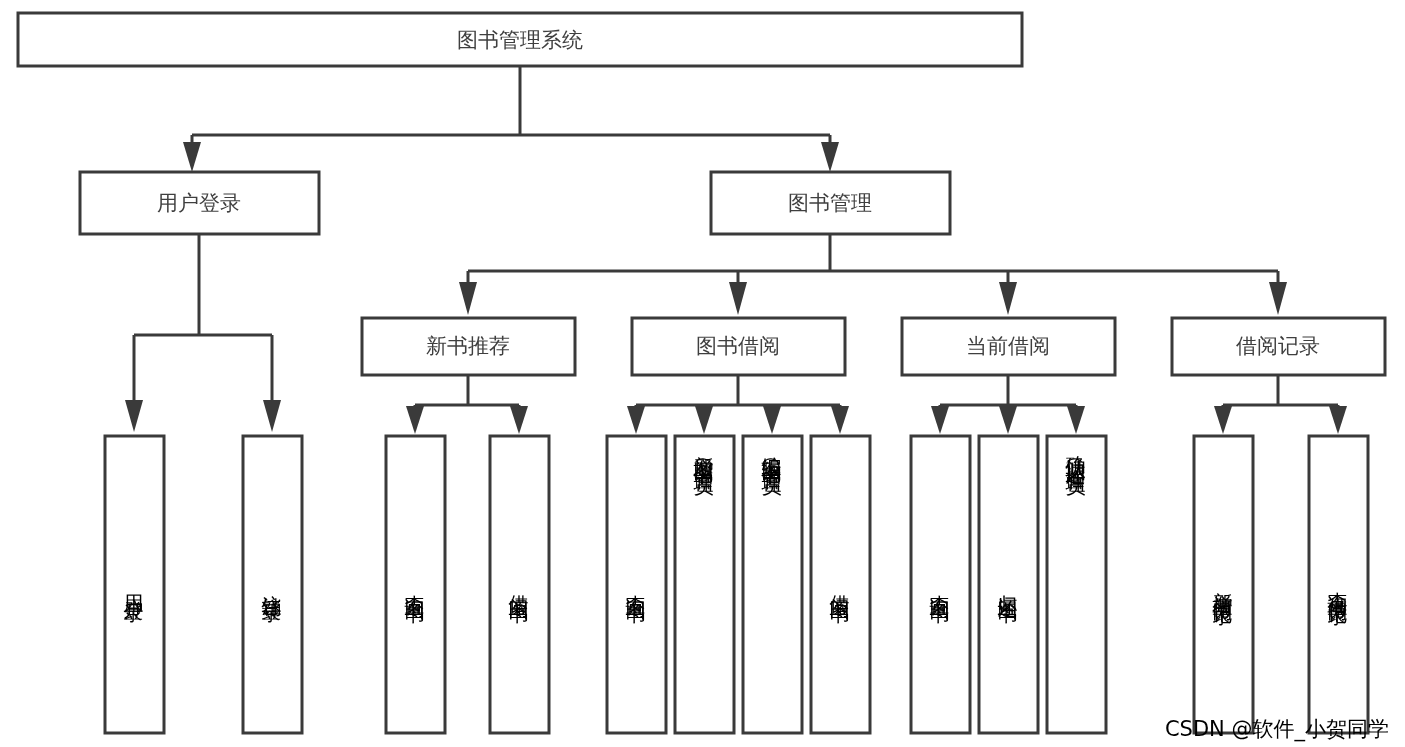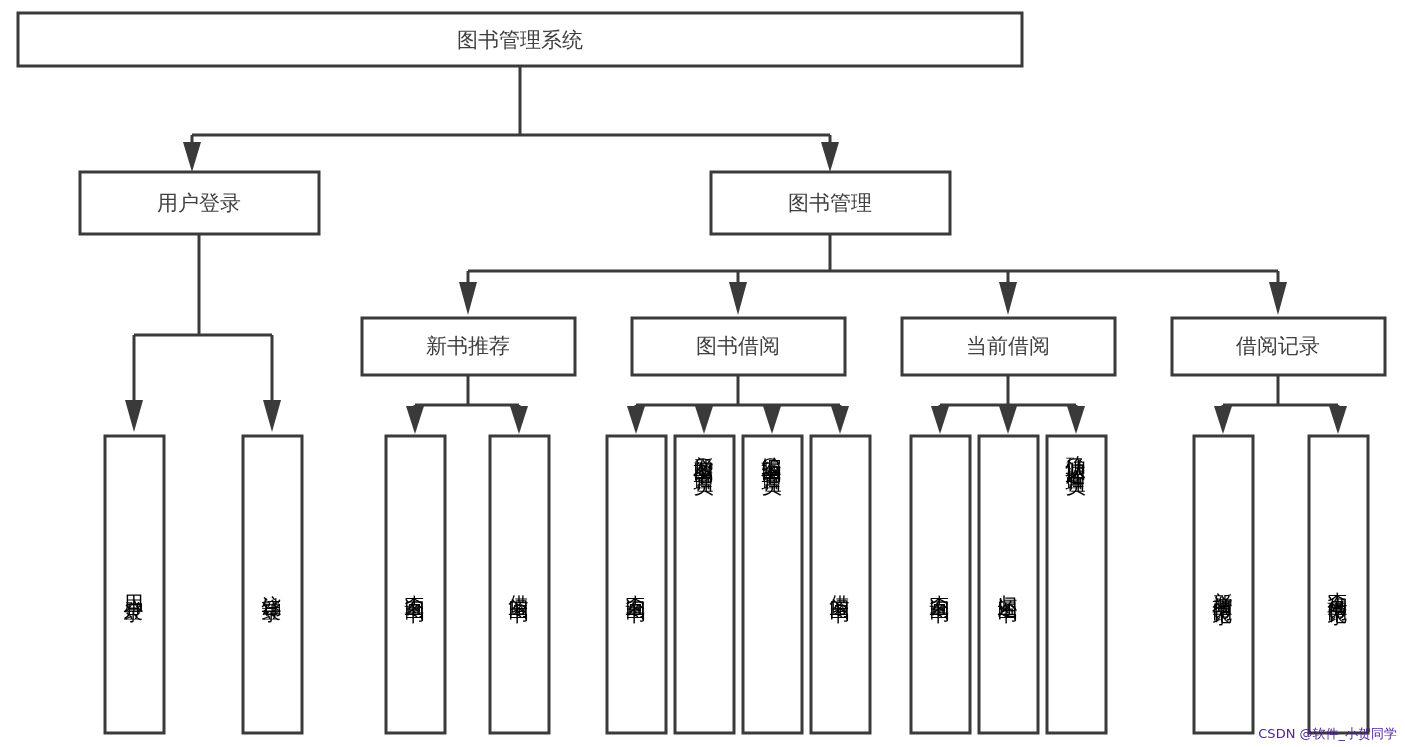--- a/index.html
+++ b/index.html
@@ -15,22 +15,22 @@
     font-size:21px;fill:#3f3f3f;text-anchor:middle;dominant-baseline:middle;
     font-family:"DejaVu Sans","Liberation Sans",sans-serif;
   }
   .node-label-v{
     font-size:20px;fill:#3f3f3f;
     font-family:"DejaVu Sans","Liberation Sans",sans-serif;
     writing-mode:vertical-rl; text-orientation:upright;
     letter-spacing:3px;
   }
   .watermark{
-    position:absolute;right:8px;bottom:4px;
-    font-size:13px;color:#4c1d95;white-space:nowrap;
+    position:absolute;right:16px;bottom:4px;
+    font-size:21px;color:#000000;white-space:nowrap;
     font-family:"DejaVu Sans","Liberation Sans",sans-serif;
     pointer-events:none;
   }
 </style>
 </head>
 <body>
 
 <svg id="canvas" viewBox="0 0 1405 747" xmlns="http://www.w3.org/2000/svg">
 
   <g>

